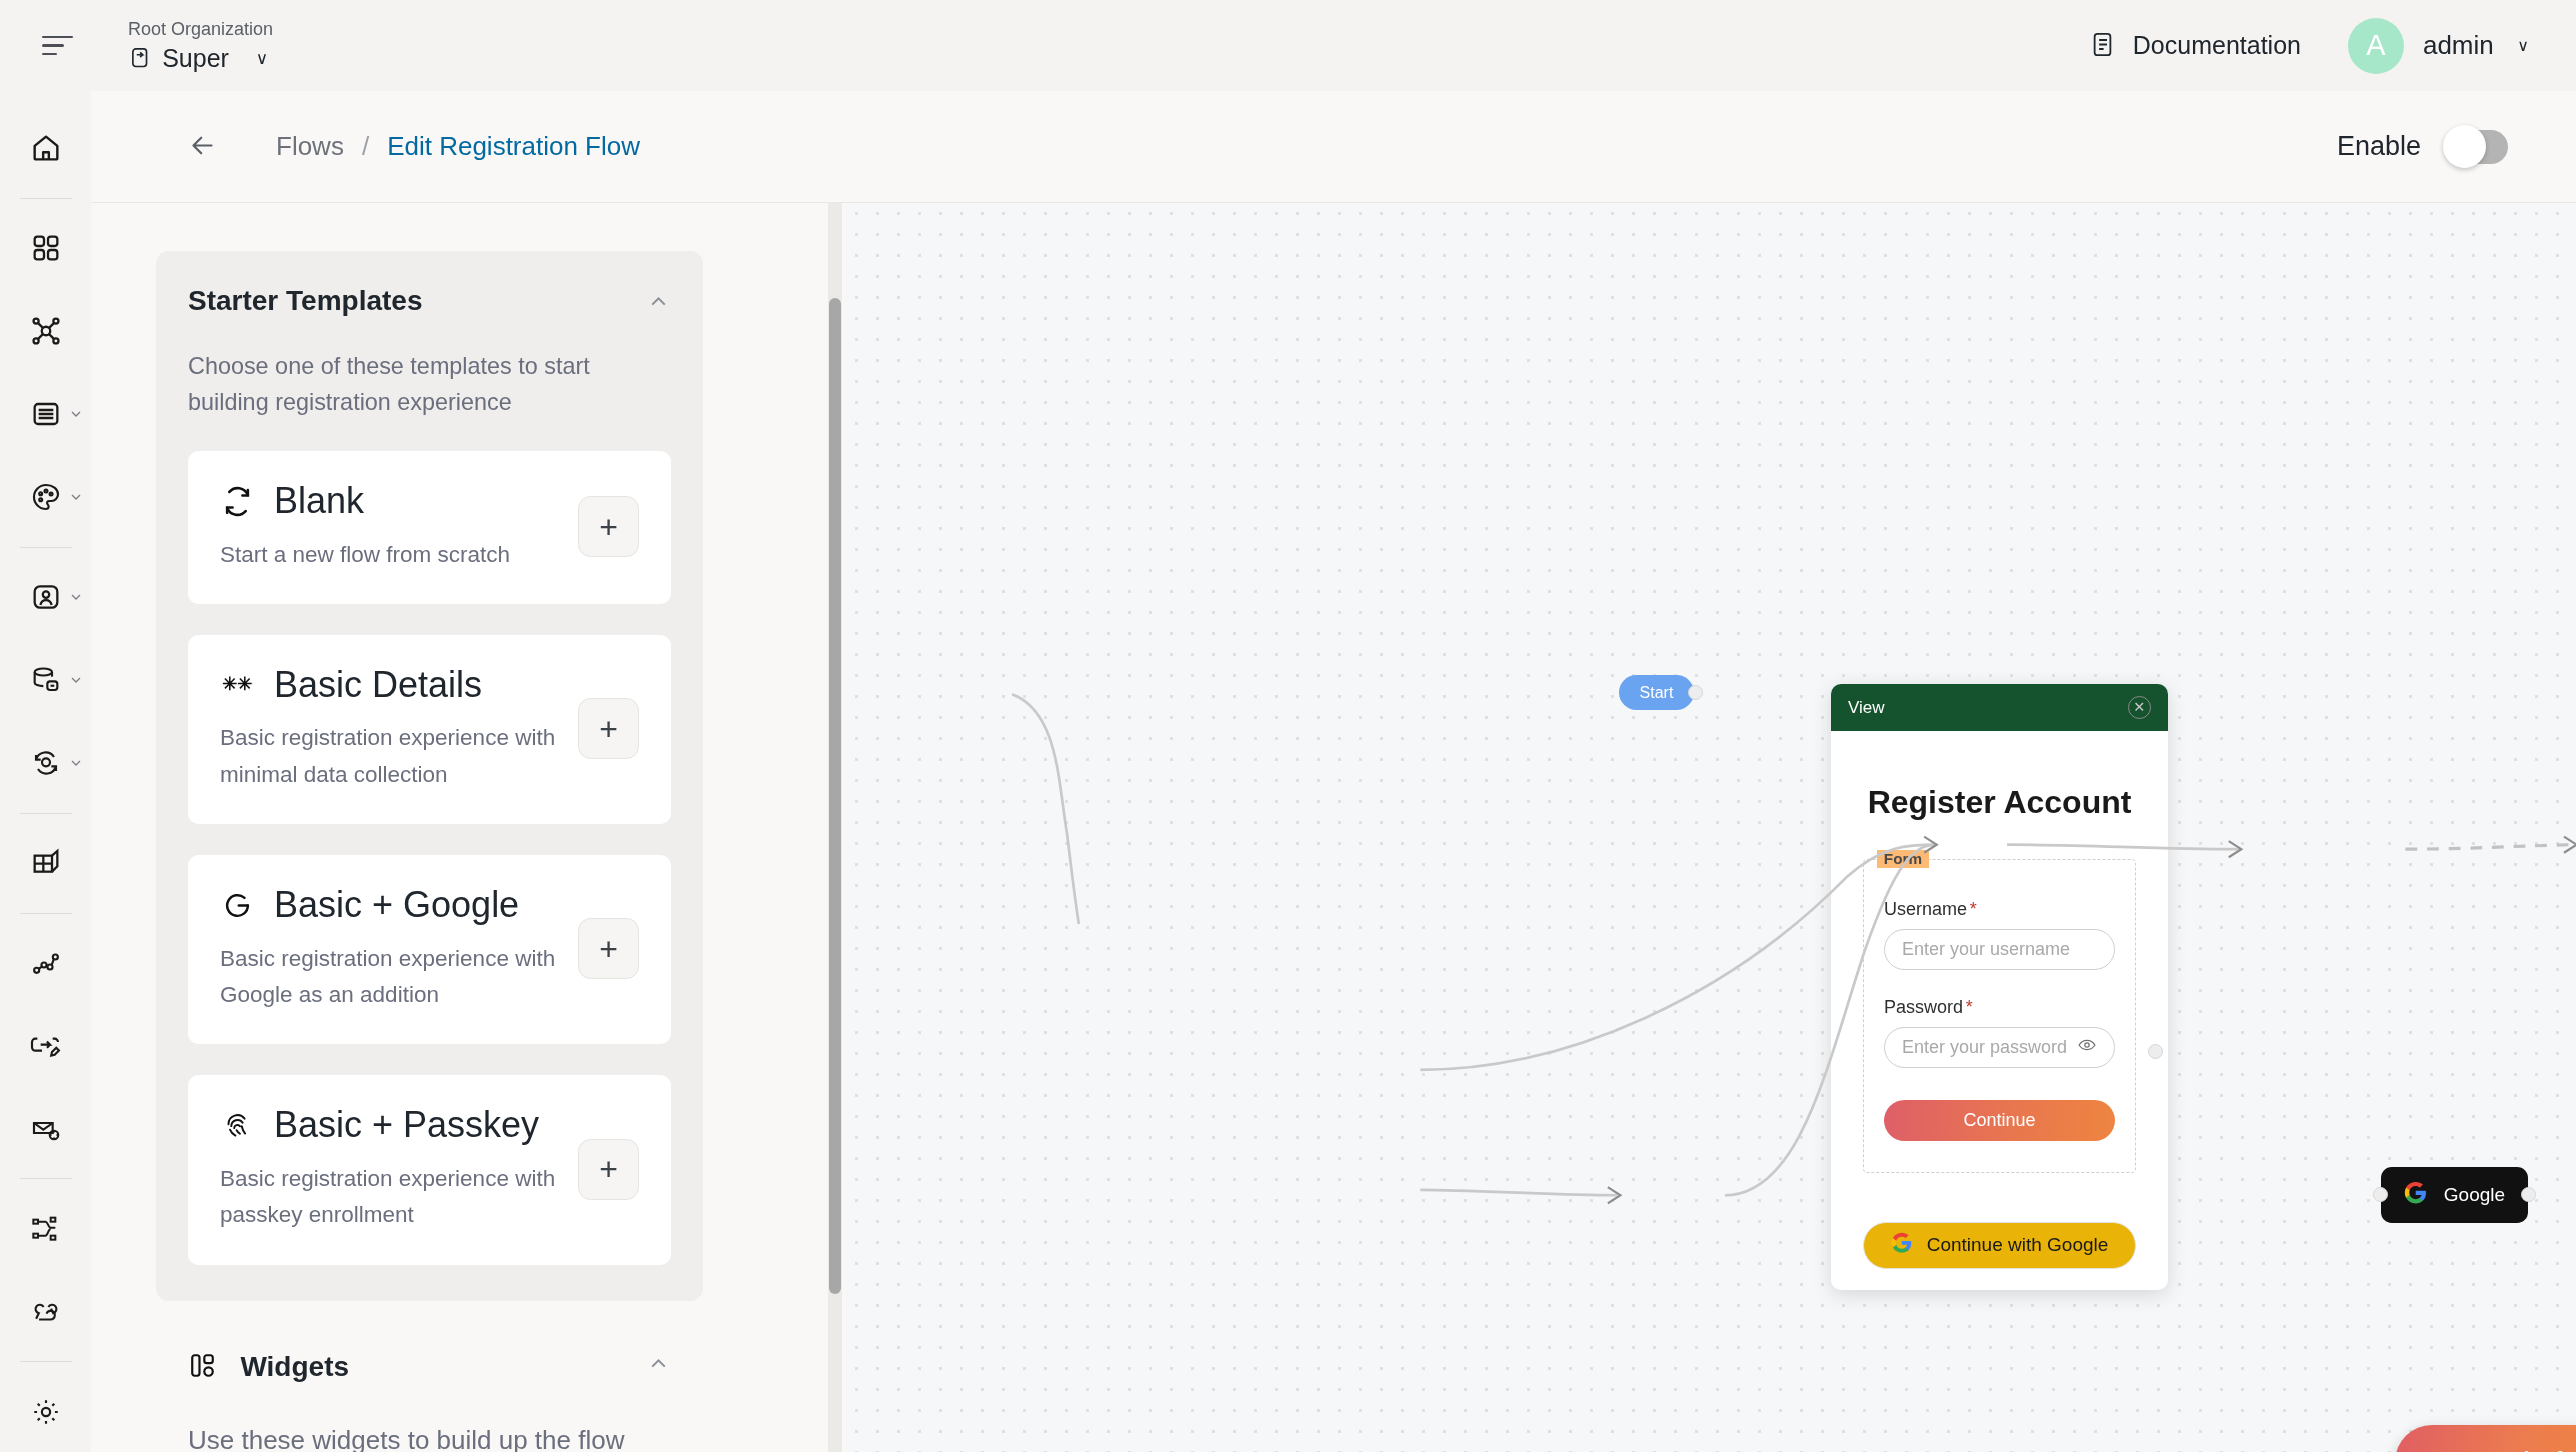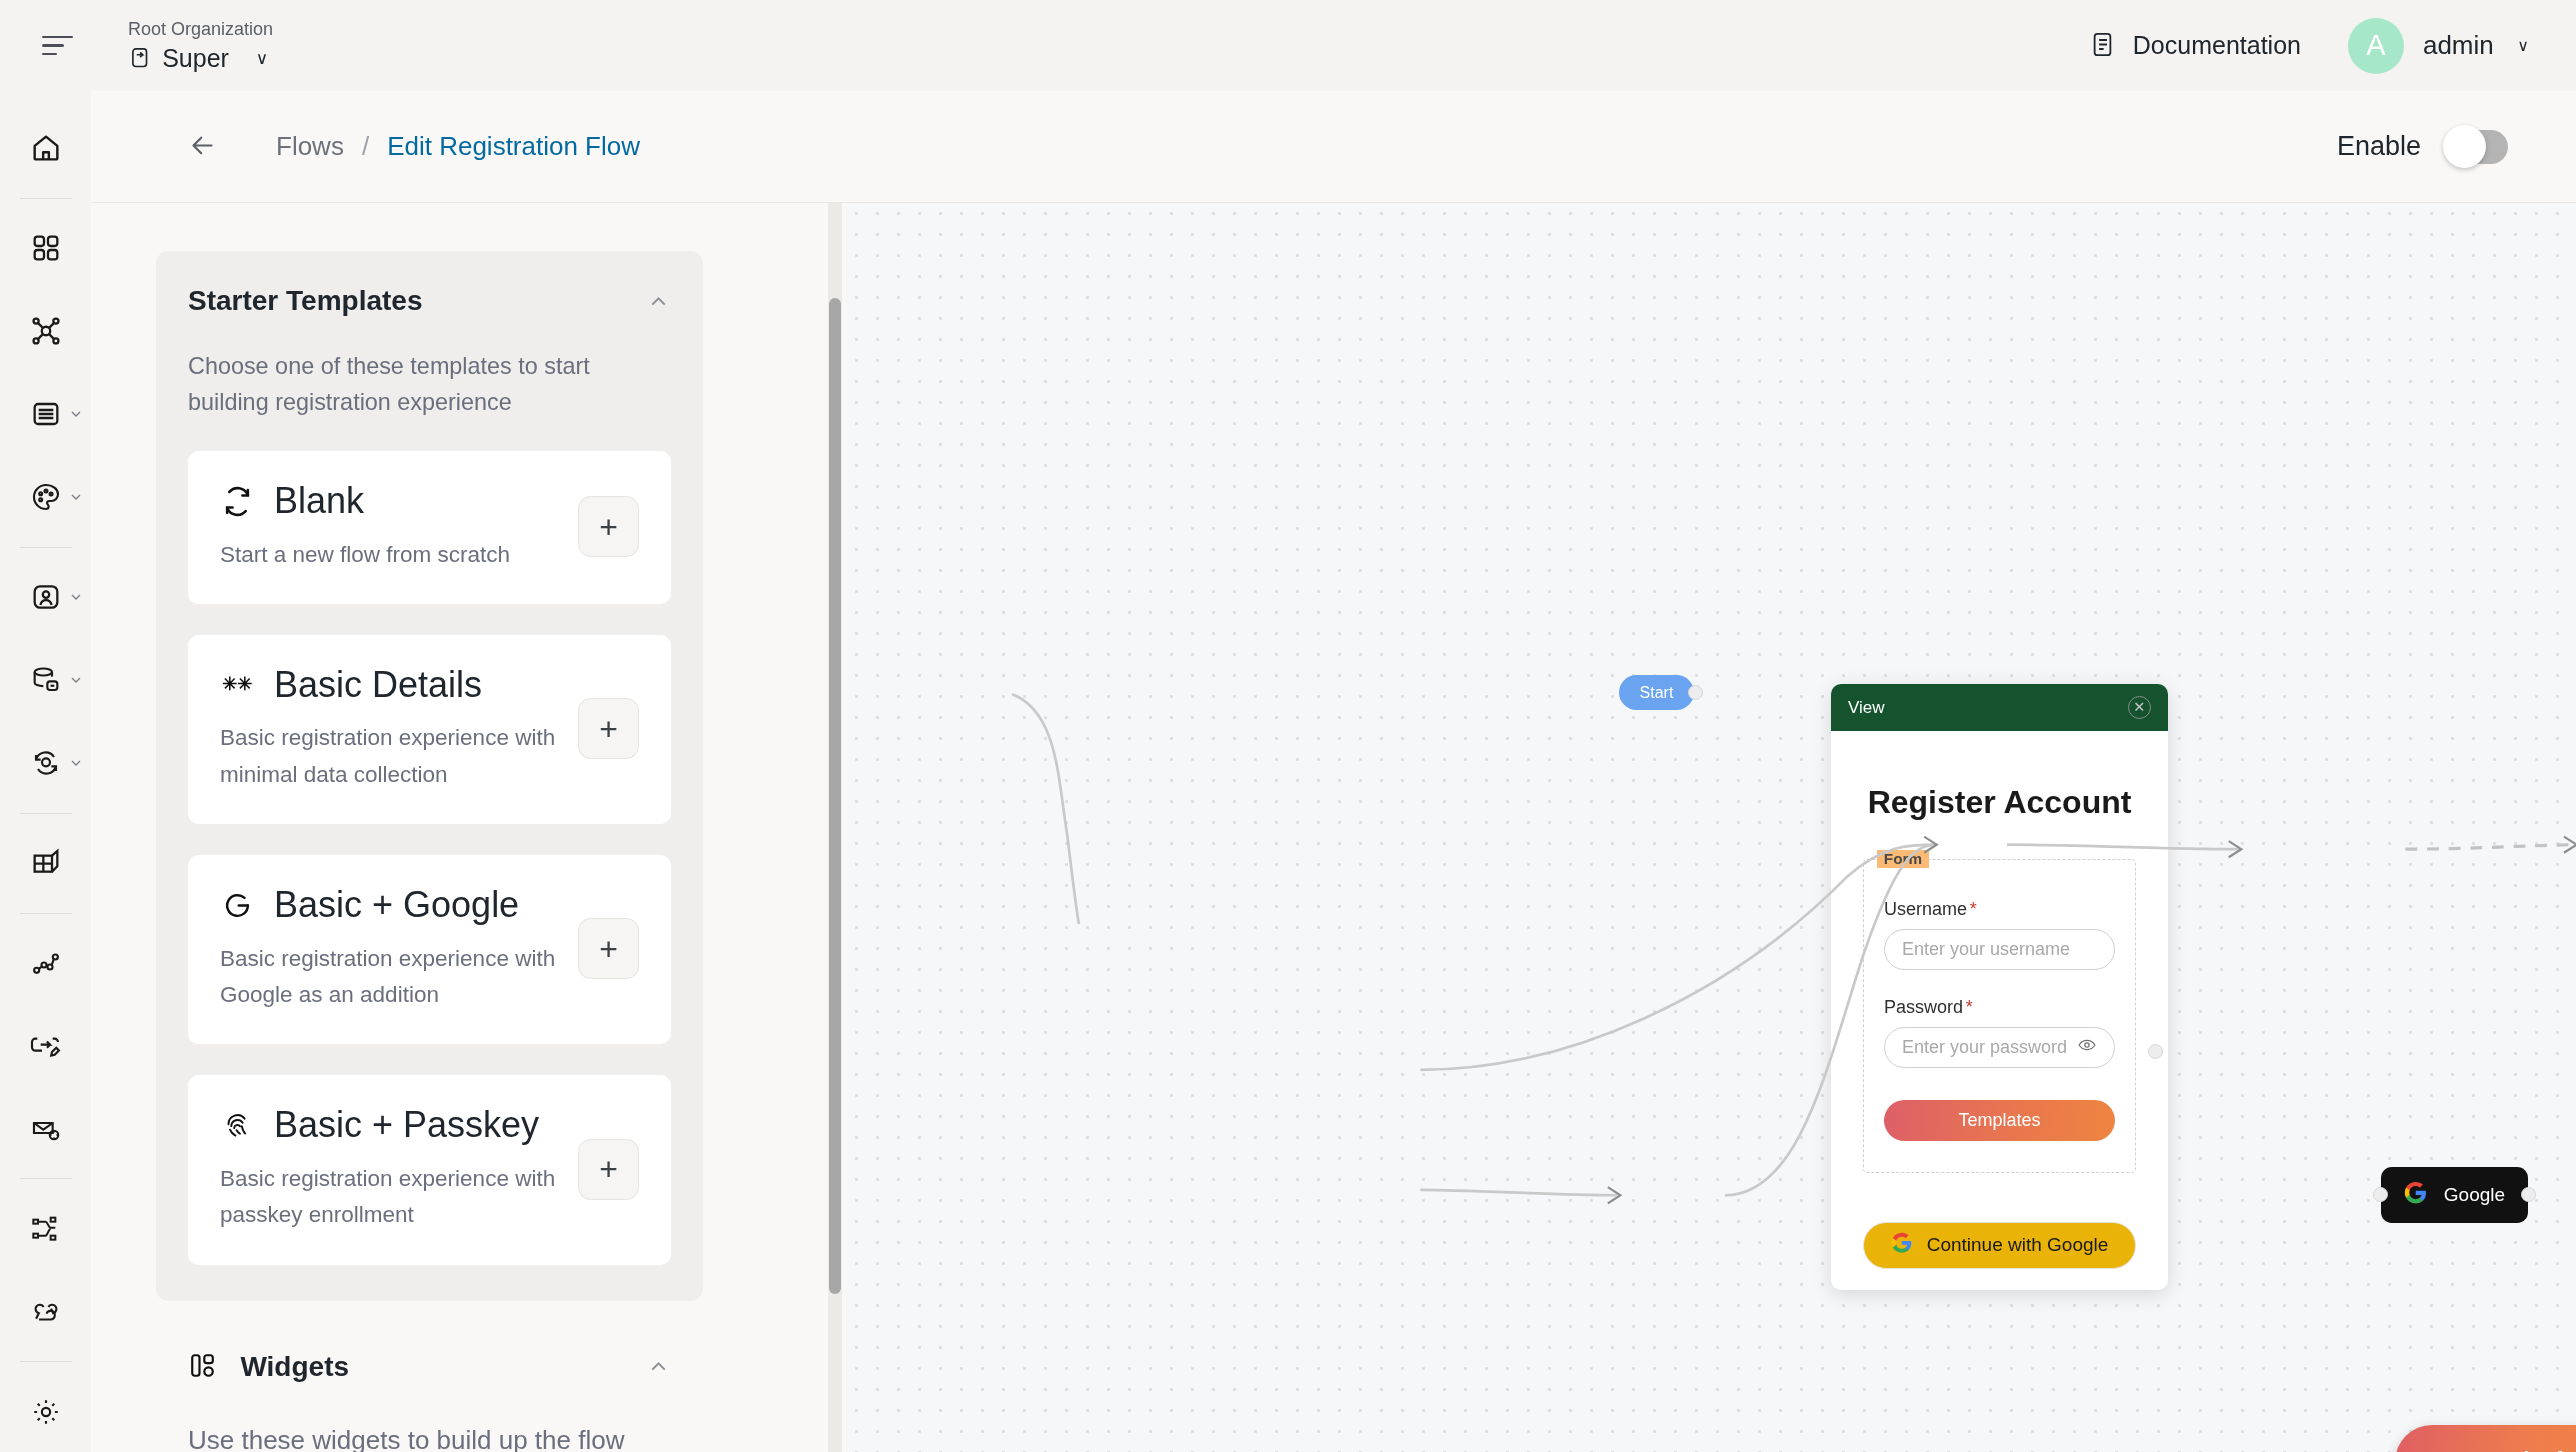--- a/index.html
+++ b/index.html
@@ -146,21 +146,21 @@
     background: #f6f5f4; border: 0.9px solid #e6e4e0;
     display: flex; align-items: center; justify-content: center;
     align-self: center; cursor: pointer;
     font-size: 32px; color: #3c4148; font-weight: 300; line-height: 1;
   }
 
   .widgetcard {
     margin: 50px 0 0 65px; width: 547px;
     background: transparent; padding: 0 32px;
   }
-  .widgethead { display: flex; align-items: center; justify-content: space-between; }
+  .widgethead { display: flex; justify-content: space-between; }
   .widgethead .wleft { display: flex; align-items: center; gap: 23.4px; }
   .widgethead .wtitle { font-size: 28px; font-weight: 700; color: #20262d; }
   .widgethead .wchev { width: 25px; height: 25px; cursor: pointer; }
   .widgetsub { margin-top: 38px; font-size: 26px; line-height: 1.52; color: #6a6e7d; }
 
   
   .panelscroll {
     position: absolute; top: 112px; left: 737px; width: 14.4px; height: 1250px;
     background: #eceae7;
   }
@@ -680,21 +680,21 @@
           <div class="fieldinput">
             <span>Enter your password</span>
             <span>
               <svg width="20" height="20" viewBox="0 0 24 24" fill="none" stroke="#6f6f6f" stroke-width="1.5">
                 <path d="M2.5 12S6 6.5 12 6.5 21.5 12 21.5 12 18 17.5 12 17.5 2.5 12 2.5 12z"></path>
                   <circle cx="12" cy="12" r="2.6"></circle>
               </svg>
             </span>
           </div>
 
-          <div class="continuebtn">Templates</div>
+          <div class="continuebtn">Continue</div>
           <span class="handle" style="right:-28px; top:184px;"></span>
         </div>
 
         <div class="googlebtn">
           <span>
             <svg width="21.6" height="21.6" viewBox="0 0 48 48">
               <path fill="#4285F4" d="M45.1 24.5c0-1.6-.1-3.1-.4-4.5H24v8.5h11.8c-.5 2.8-2.1 5.1-4.5 6.7v5.5h7.3c4.3-3.9 6.5-9.7 6.5-16.2z"></path>
               <path fill="#34A853" d="M24 46c6 0 11.1-2 14.8-5.4l-7.3-5.5c-2 1.4-4.6 2.2-7.5 2.2-5.8 0-10.7-3.9-12.4-9.1H4.1v5.7C7.8 41.3 15.3 46 24 46z"></path>
               <path fill="#FBBC05" d="M11.6 28.2c-.5-1.4-.8-2.9-.8-4.4s.3-3 .8-4.4v-5.7H4.1C2.5 16.8 1.6 20.3 1.6 24s.9 7.2 2.5 10.3l7.5-6.1z"></path>
               <path fill="#EA4335" d="M24 10.5c3.3 0 6.2 1.1 8.5 3.3l6.4-6.4C35.1 3.8 30 1.8 24 1.8 15.3 1.8 7.8 6.5 4.1 13.4l7.5 5.8c1.7-5.2 6.6-8.7 12.4-8.7z"></path>

